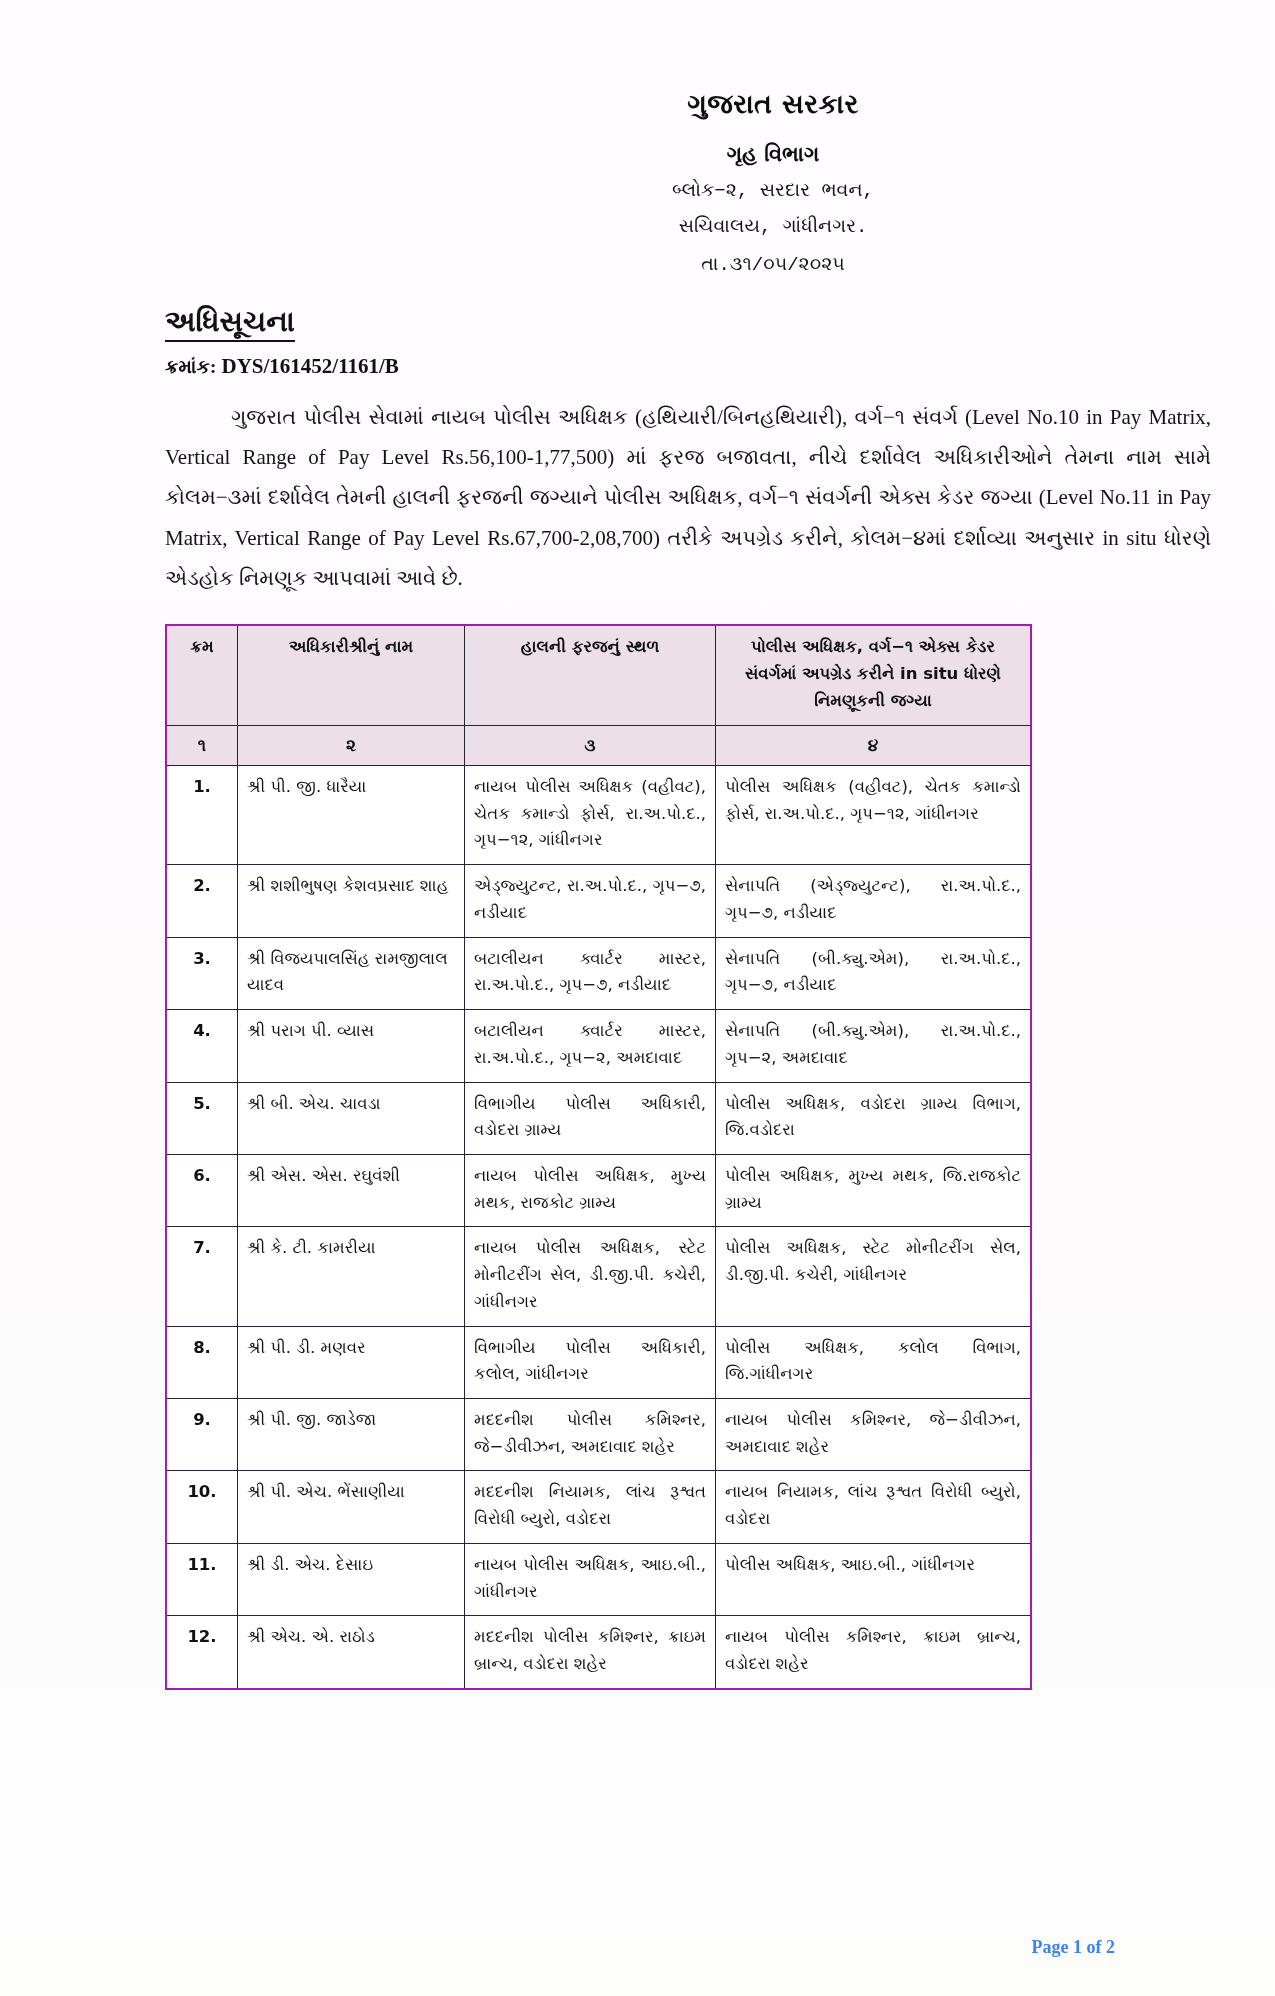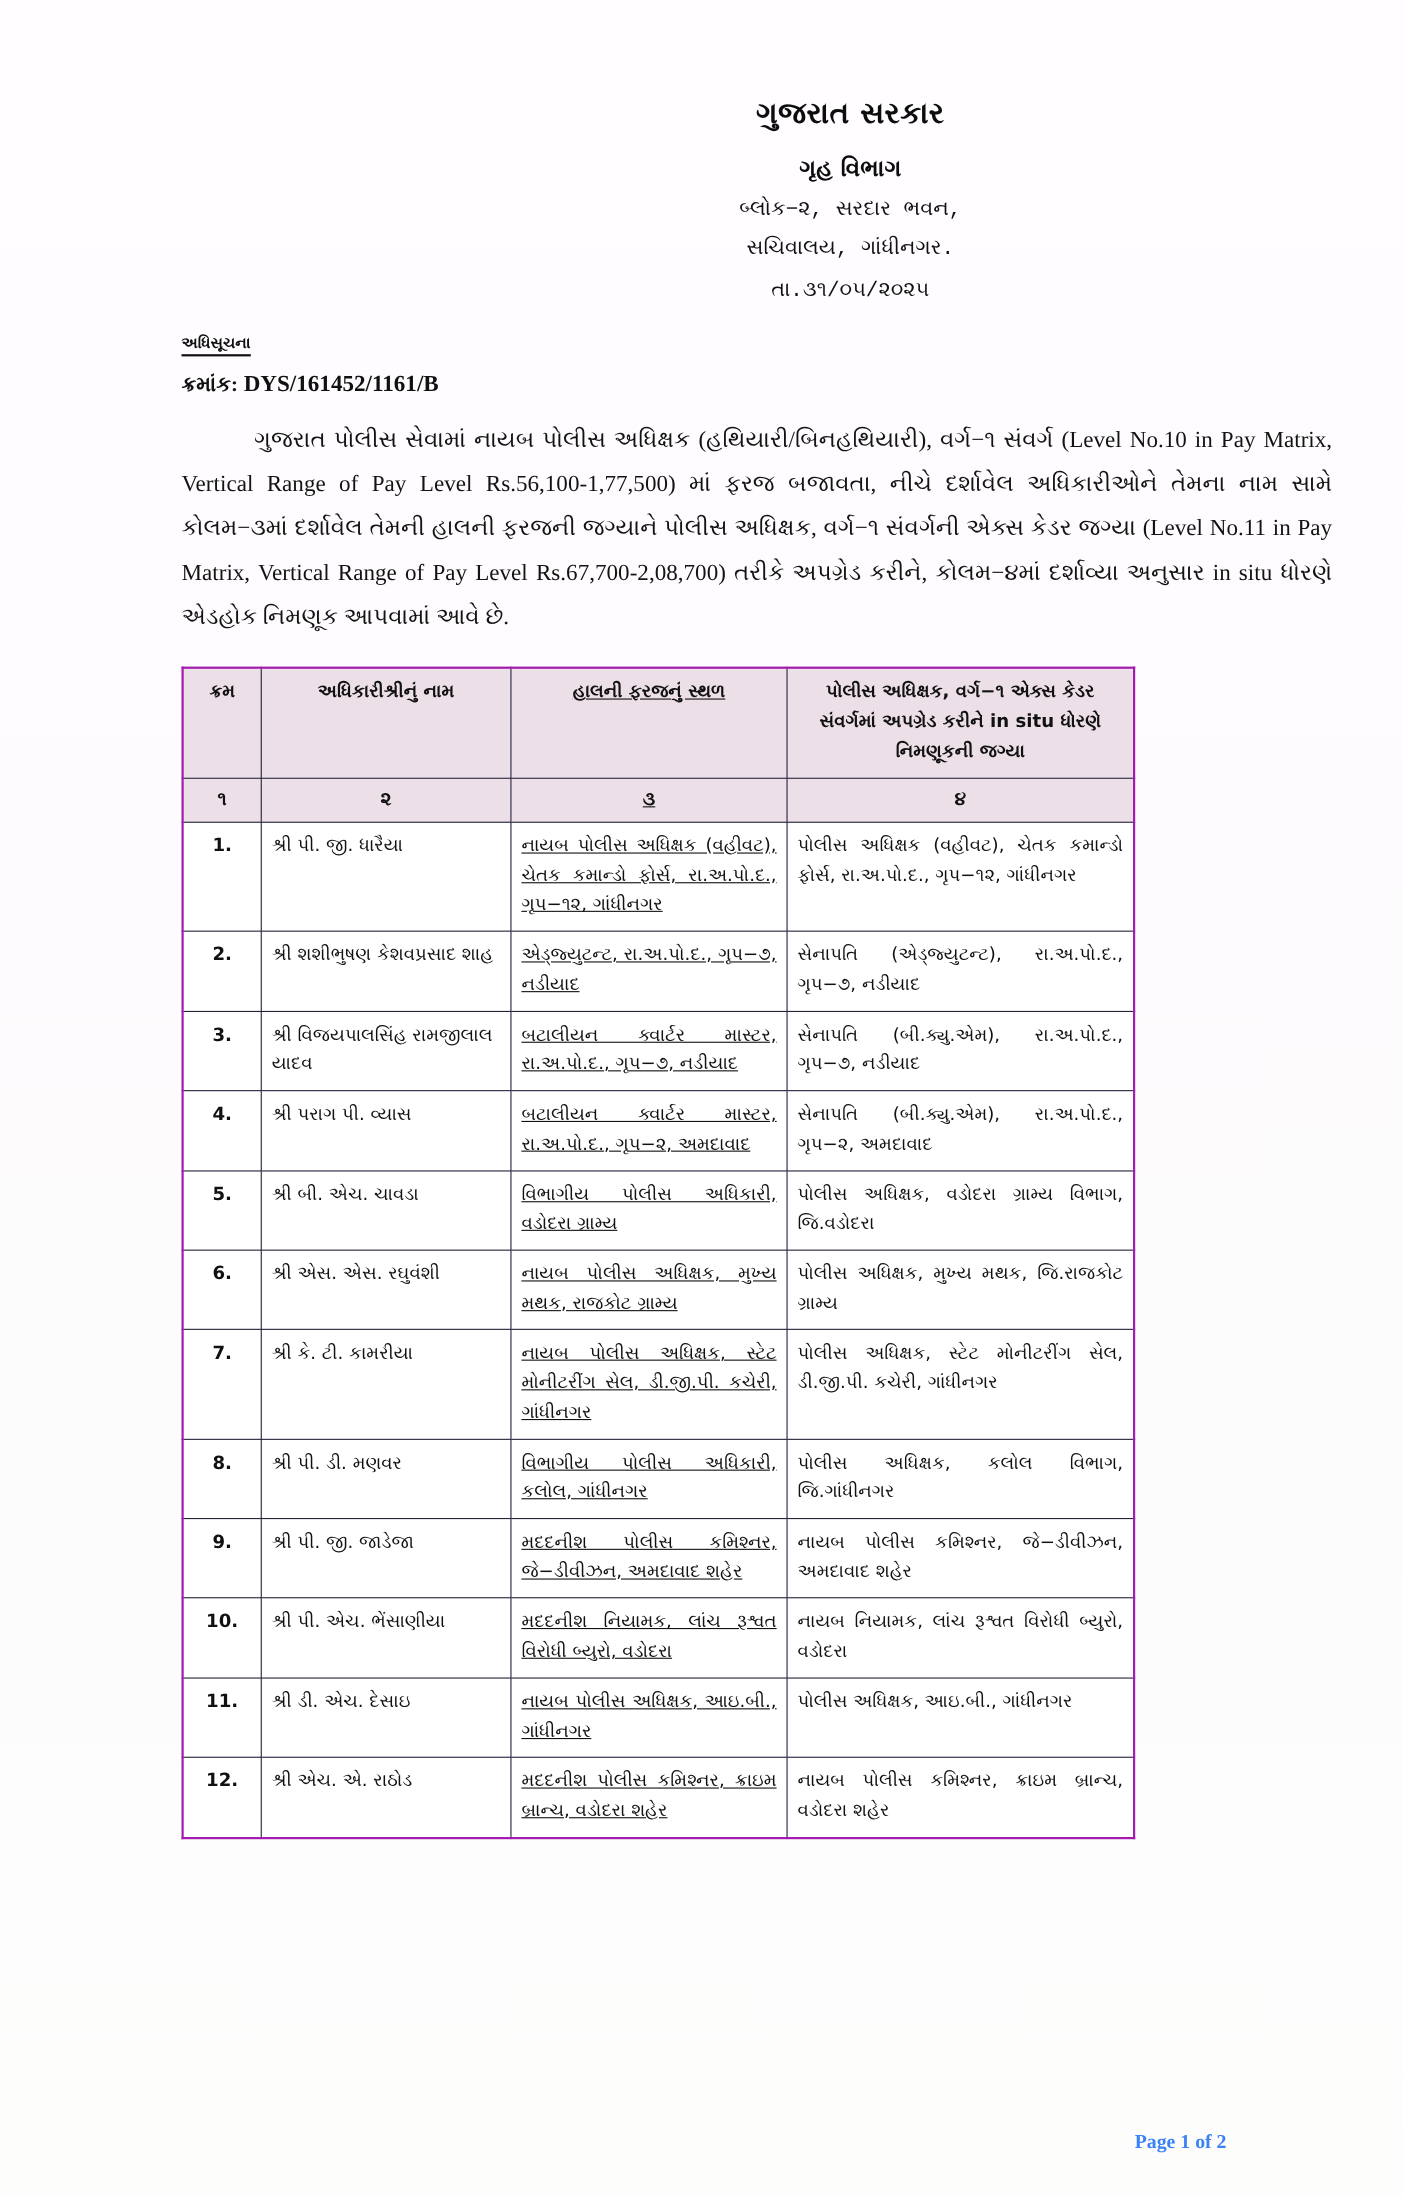--- a/index.html
+++ b/index.html
@@ -66,21 +66,21 @@
   }
   .hdr-date { margin-top: 16px; }
 
   
   .notif-block {
     margin-top: 28px;
   }
   .notif-title {
     font-family: "DejaVu Sans", sans-serif;
     font-weight: bold;
-    font-size: 14px;
+    font-size: 29px;
     display: inline-block;
     border-bottom: 2px solid #111;
     padding-bottom: 1px;
     line-height: 1.2;
   }
   .notif-no {
     font-family: "Liberation Serif", serif;
     font-weight: bold;
     font-size: 21px;
     margin-top: 12px;
@@ -129,21 +129,21 @@
     padding-bottom: 12px;
   }
   thead tr.numrow th {
     background: #ecdfe7;
     font-size: 17px;
     padding-top: 6px;
     padding-bottom: 6px;
   }
   th.c1, td.c1 { width: 52px; text-align: center; }
   th.c2, td.c2 { width: 208px; text-align: center; }
-  th.c3, td.c3 { width: 232px; text-decoration: underline; }
+  th.c3, td.c3 { width: 232px; }
   th.c4, td.c4 { width: 296px; }
   td.c1 {
     font-family: "Liberation Serif", serif;
     font-weight: bold;
     font-size: 19px;
     text-align: center;
     padding-top: 10px;
   }
   td.c3, td.c4 { text-align: justify; text-align-last: left; }
   td.c2 { text-align: left; }

